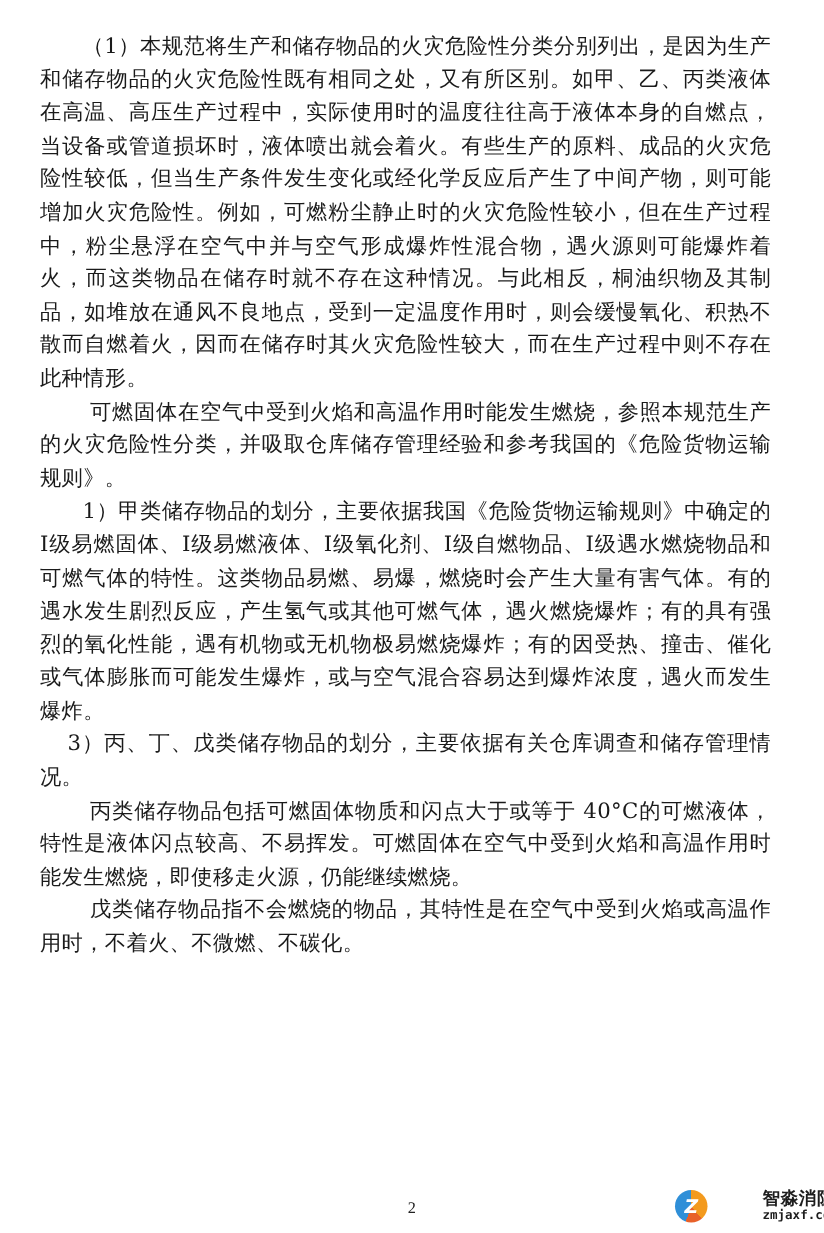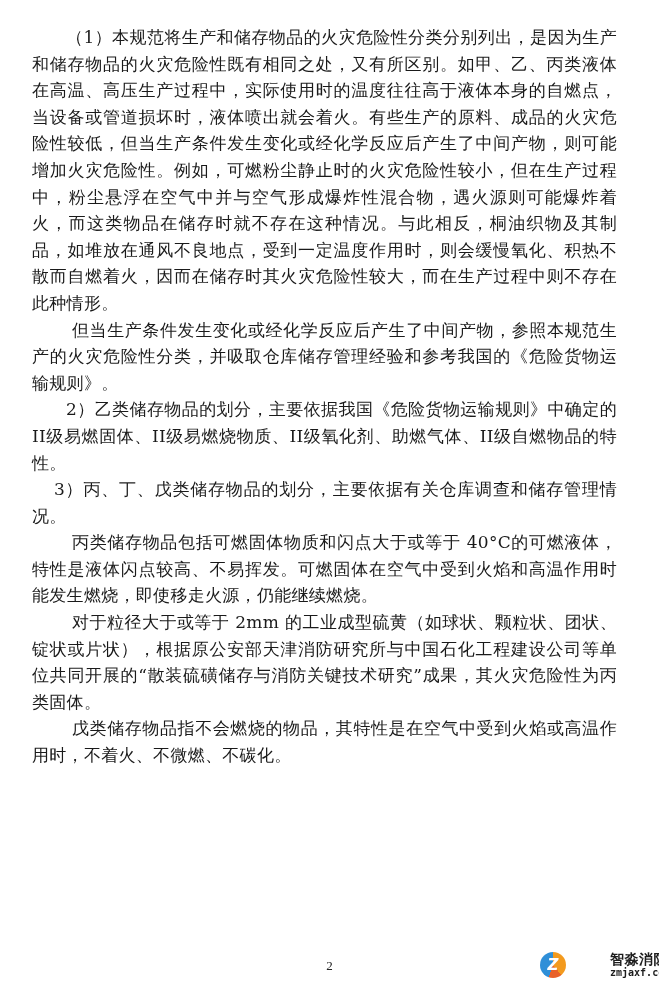--- a/index.html
+++ b/index.html
@@ -91,25 +91,24 @@
       font-weight: bold;
       color: #1d1d1d;
       margin-top: 2px;
     }
   </style>
 </head>
 <body>
 
 <div class="page">
   <p class="para indent-md">（1）本规范将生产和储存物品的火灾危险性分类分别列出，是因为生产和储存物品的火灾危险性既有相同之处，又有所区别。如甲、乙、丙类液体在高温、高压生产过程中，实际使用时的温度往往高于液体本身的自燃点，当设备或管道损坏时，液体喷出就会着火。有些生产的原料、成品的火灾危险性较低，但当生产条件发生变化或经化学反应后产生了中间产物，则可能增加火灾危险性。例如，可燃粉尘静止时的火灾危险性较小，但在生产过程中，粉尘悬浮在空气中并与空气形成爆炸性混合物，遇火源则可能爆炸着火，而这类物品在储存时就不存在这种情况。与此相反，桐油织物及其制品，如堆放在通风不良地点，受到一定温度作用时，则会缓慢氧化、积热不散而自燃着火，因而在储存时其火灾危险性较大，而在生产过程中则不存在此种情形。</p>
-  <p class="para indent">但当生产条件发生变化或经化学反应后产生了中间产物，参照本规范生产的火灾危险性分类，并吸取仓库储存管理经验和参考我国的《危险货物运输规则》。</p>
-  <p class="para indent-md">2）乙类储存物品的划分，主要依据我国《危险货物运输规则》中确定的II级易燃固体、II级易燃烧物质、II级氧化剂、助燃气体、II级自燃物品的特性。</p>
+  <p class="para indent">可燃固体在空气中受到火焰和高温作用时能发生燃烧，参照本规范生产的火灾危险性分类，并吸取仓库储存管理经验和参考我国的《危险货物运输规则》。</p>
+  <p class="para indent-md">1）甲类储存物品的划分，主要依据我国《危险货物运输规则》中确定的I级易燃固体、I级易燃液体、I级氧化剂、I级自燃物品、I级遇水燃烧物品和可燃气体的特性。这类物品易燃、易爆，燃烧时会产生大量有害气体。有的遇水发生剧烈反应，产生氢气或其他可燃气体，遇火燃烧爆炸；有的具有强烈的氧化性能，遇有机物或无机物极易燃烧爆炸；有的因受热、撞击、催化或气体膨胀而可能发生爆炸，或与空气混合容易达到爆炸浓度，遇火而发生爆炸。</p>
   <p class="para indent-sm">3）丙、丁、戊类储存物品的划分，主要依据有关仓库调查和储存管理情况。</p>
   <p class="para indent">丙类储存物品包括可燃固体物质和闪点大于或等于 40°C的可燃液体，特性是液体闪点较高、不易挥发。可燃固体在空气中受到火焰和高温作用时能发生燃烧，即使移走火源，仍能继续燃烧。</p>
-  <p class="para indent">对于粒径大于或等于 2mm 的工业成型硫黄（如球状、颗粒状、团状、锭状或片状），根据原公安部天津消防研究所与中国石化工程建设公司等单位共同开展的“散装硫磺储存与消防关键技术研究”成果，其火灾危险性为丙类固体。</p>
   <p class="para indent">戊类储存物品指不会燃烧的物品，其特性是在空气中受到火焰或高温作用时，不着火、不微燃、不碳化。</p>
 
 </div>
 
 <div class="page-number">2</div>
 
 <div class="logo">
   <span class="logo-mark"></span>
   <span class="logo-text">
     <span class="logo-cn">智淼消防</span>

